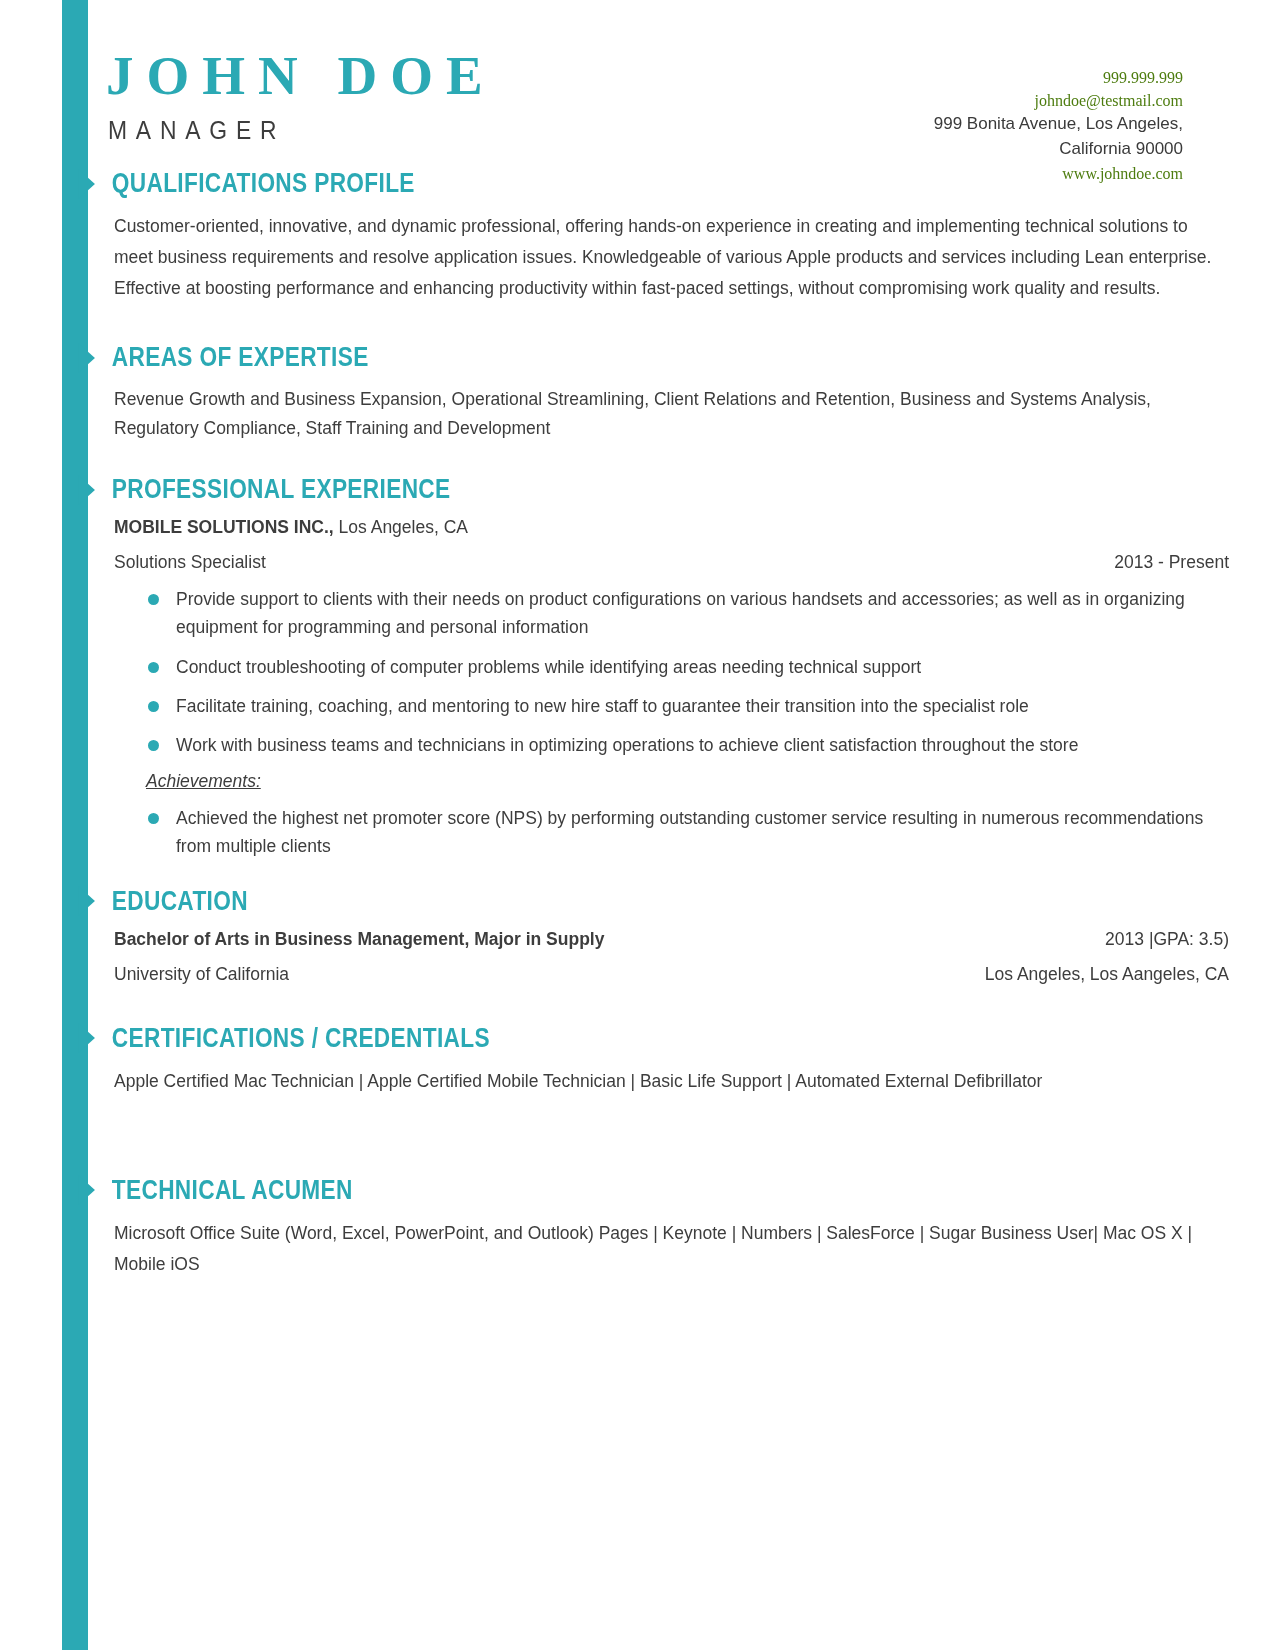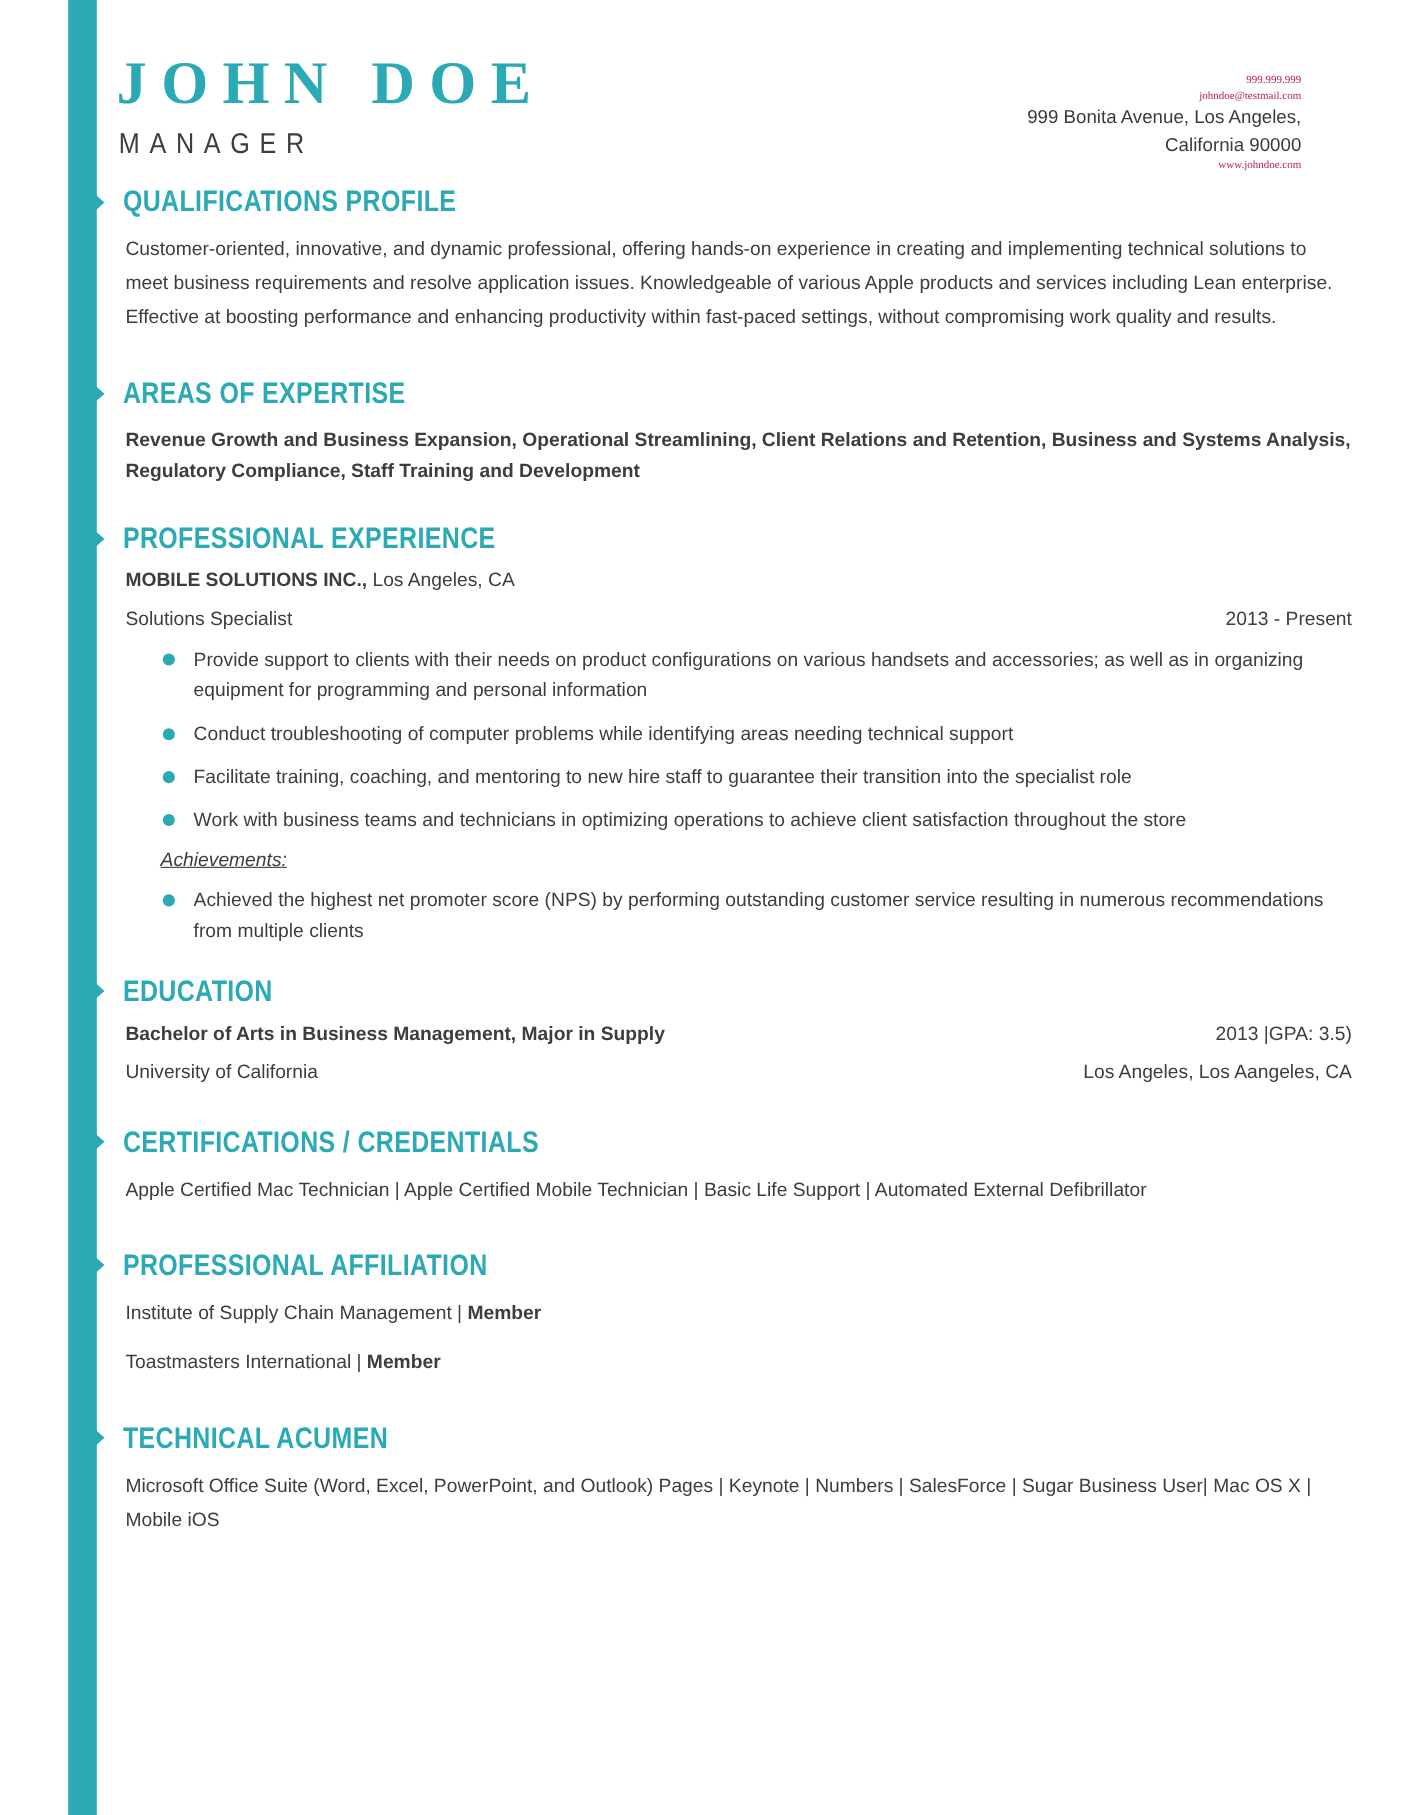--- a/index.html
+++ b/index.html
@@ -73,22 +73,22 @@
   }
   .contact {
     position: absolute;
     right: 46px;
     top: 66px;
     text-align: right;
     line-height: 1.45;
   }
   .contact .serif-line {
     font-family: "Liberation Serif", serif;
-    font-size: 10px;
-    color: #be185d;
+    font-size: 16px;
+    color: #4d7c0f;
     white-space: nowrap;
     text-align: right;
   }
   .contact .sans-line {
     font-family: "Liberation Sans", sans-serif;
     font-size: 17px;
     color: #3a3a3a;
     white-space: nowrap;
     margin-left: 48px;
   }
@@ -125,21 +125,21 @@
 
   
   .para {
     font-size: 17.5px;
     line-height: 1.78;
     color: #3d3d3d;
     margin: 14px 0 0 14px;
     text-align: left;
   }
   .para.bold {
-    font-weight: bold;
+    font-weight: normal;
     line-height: 1.62;
   }
   .row {
     display: flex;
     justify-content: space-between;
     align-items: flex-end;
     margin: 14px 0 0 14px;
     font-size: 17.5px;
     color: #3d3d3d;
   }
@@ -266,31 +266,20 @@
 
     <div class="gap-sec"></div>
 
     <div class="section">
       <div class="sec-head">CERTIFICATIONS / CREDENTIALS<span class="sec-arrow"></span></div>
       <div class="para">Apple Certified Mac Technician | Apple Certified Mobile Technician | Basic Life Support | Automated External Defibrillator</div>
     </div>
 
     <div class="gap-sec"></div>
 
-    <div class="section">
-      <div class="sec-head">PROFESSIONAL AFFILIATION<span class="sec-arrow"></span></div>
-
-      <div class="para">
-        <span>Institute of Supply Chain Management | </span><span class="b">Member</span>
-      </div>
-
-      <div class="para">
-        <span>Toastmasters International | </span><span class="b">Member</span>
-      </div>
-    </div>
 
     <div class="gap-sec"></div>
 
     <div class="section">
       <div class="sec-head">TECHNICAL ACUMEN<span class="sec-arrow"></span></div>
       <div class="para">Microsoft Office Suite (Word, Excel, PowerPoint, and Outlook) Pages | Keynote | Numbers | SalesForce | Sugar Business User| Mac OS X | Mobile iOS</div>
     </div>
 
   </div>
 </div>

